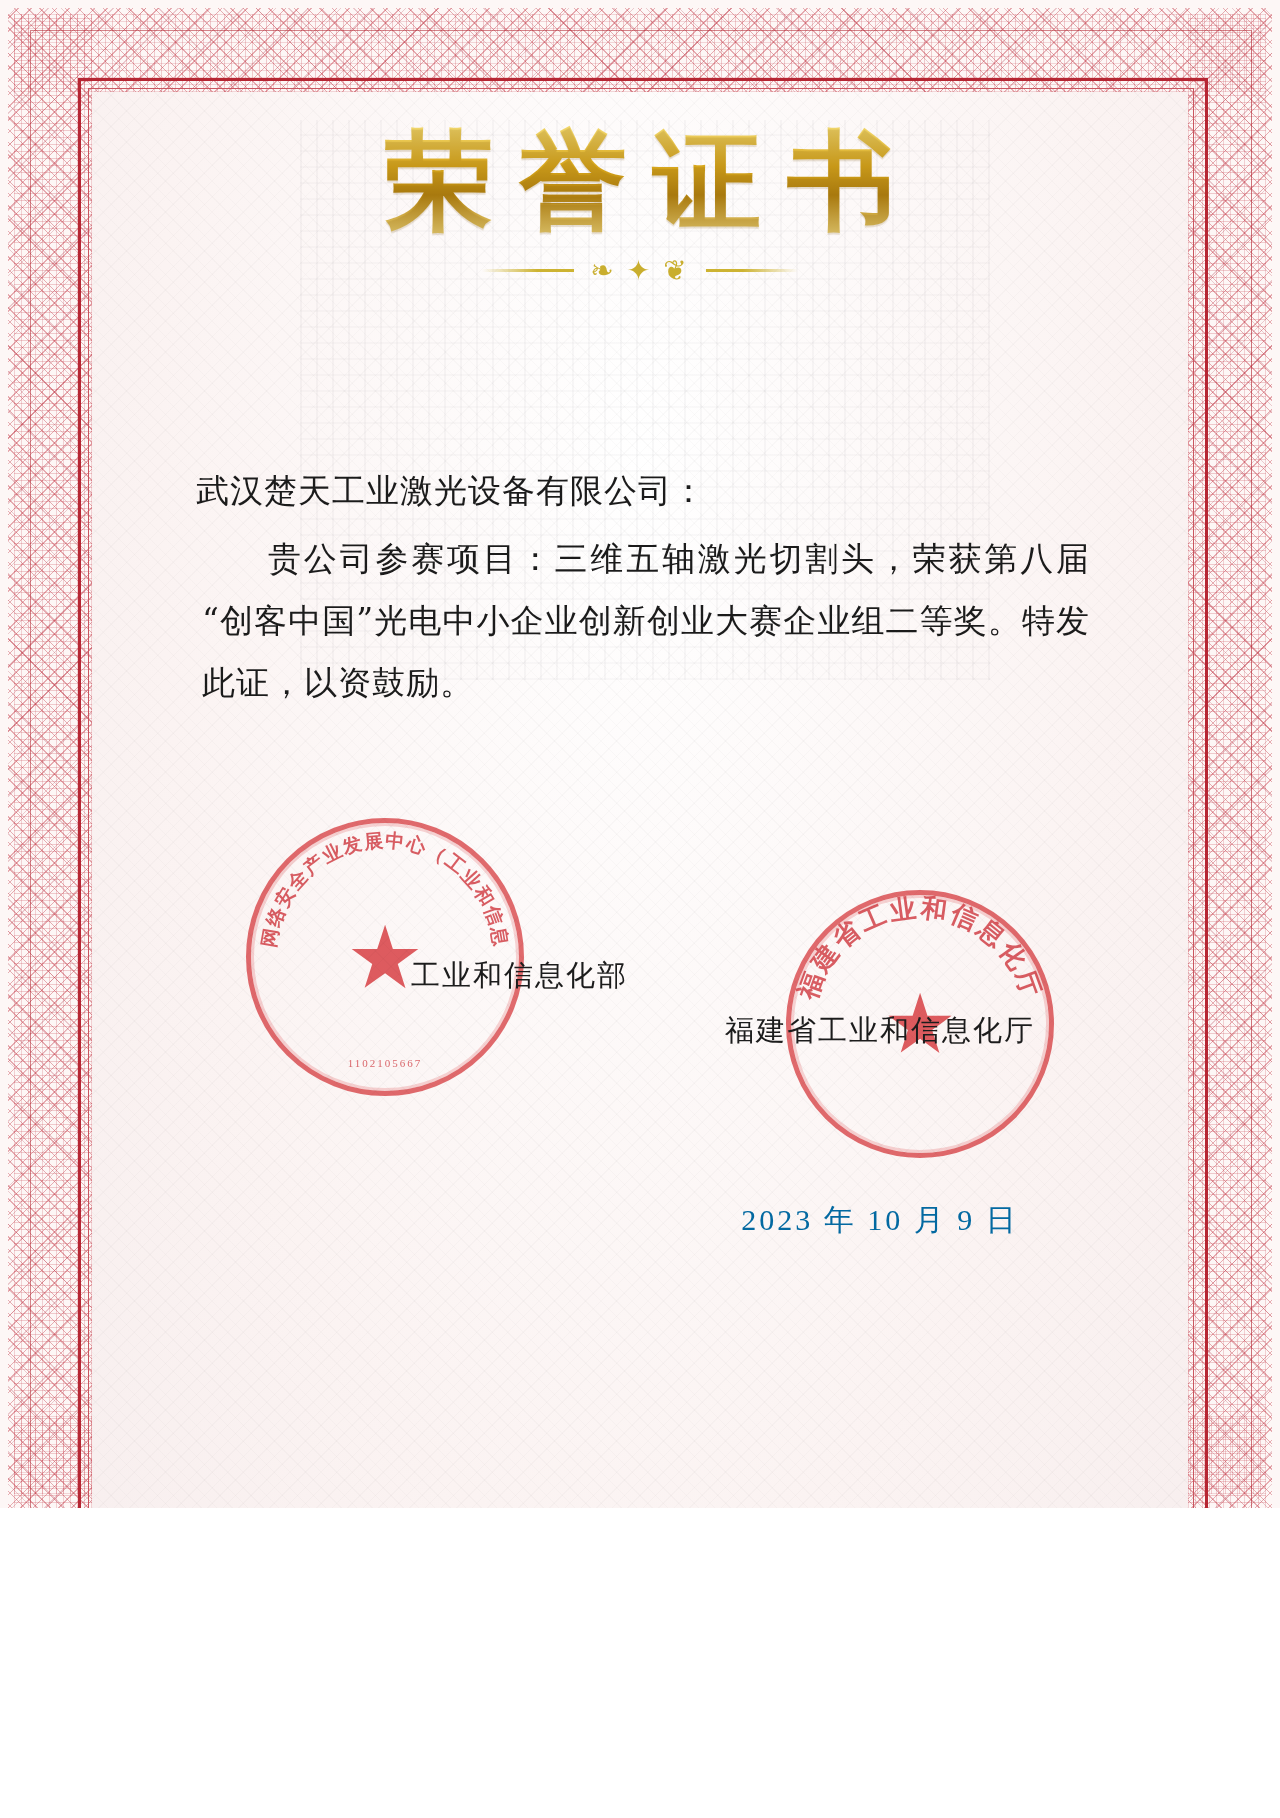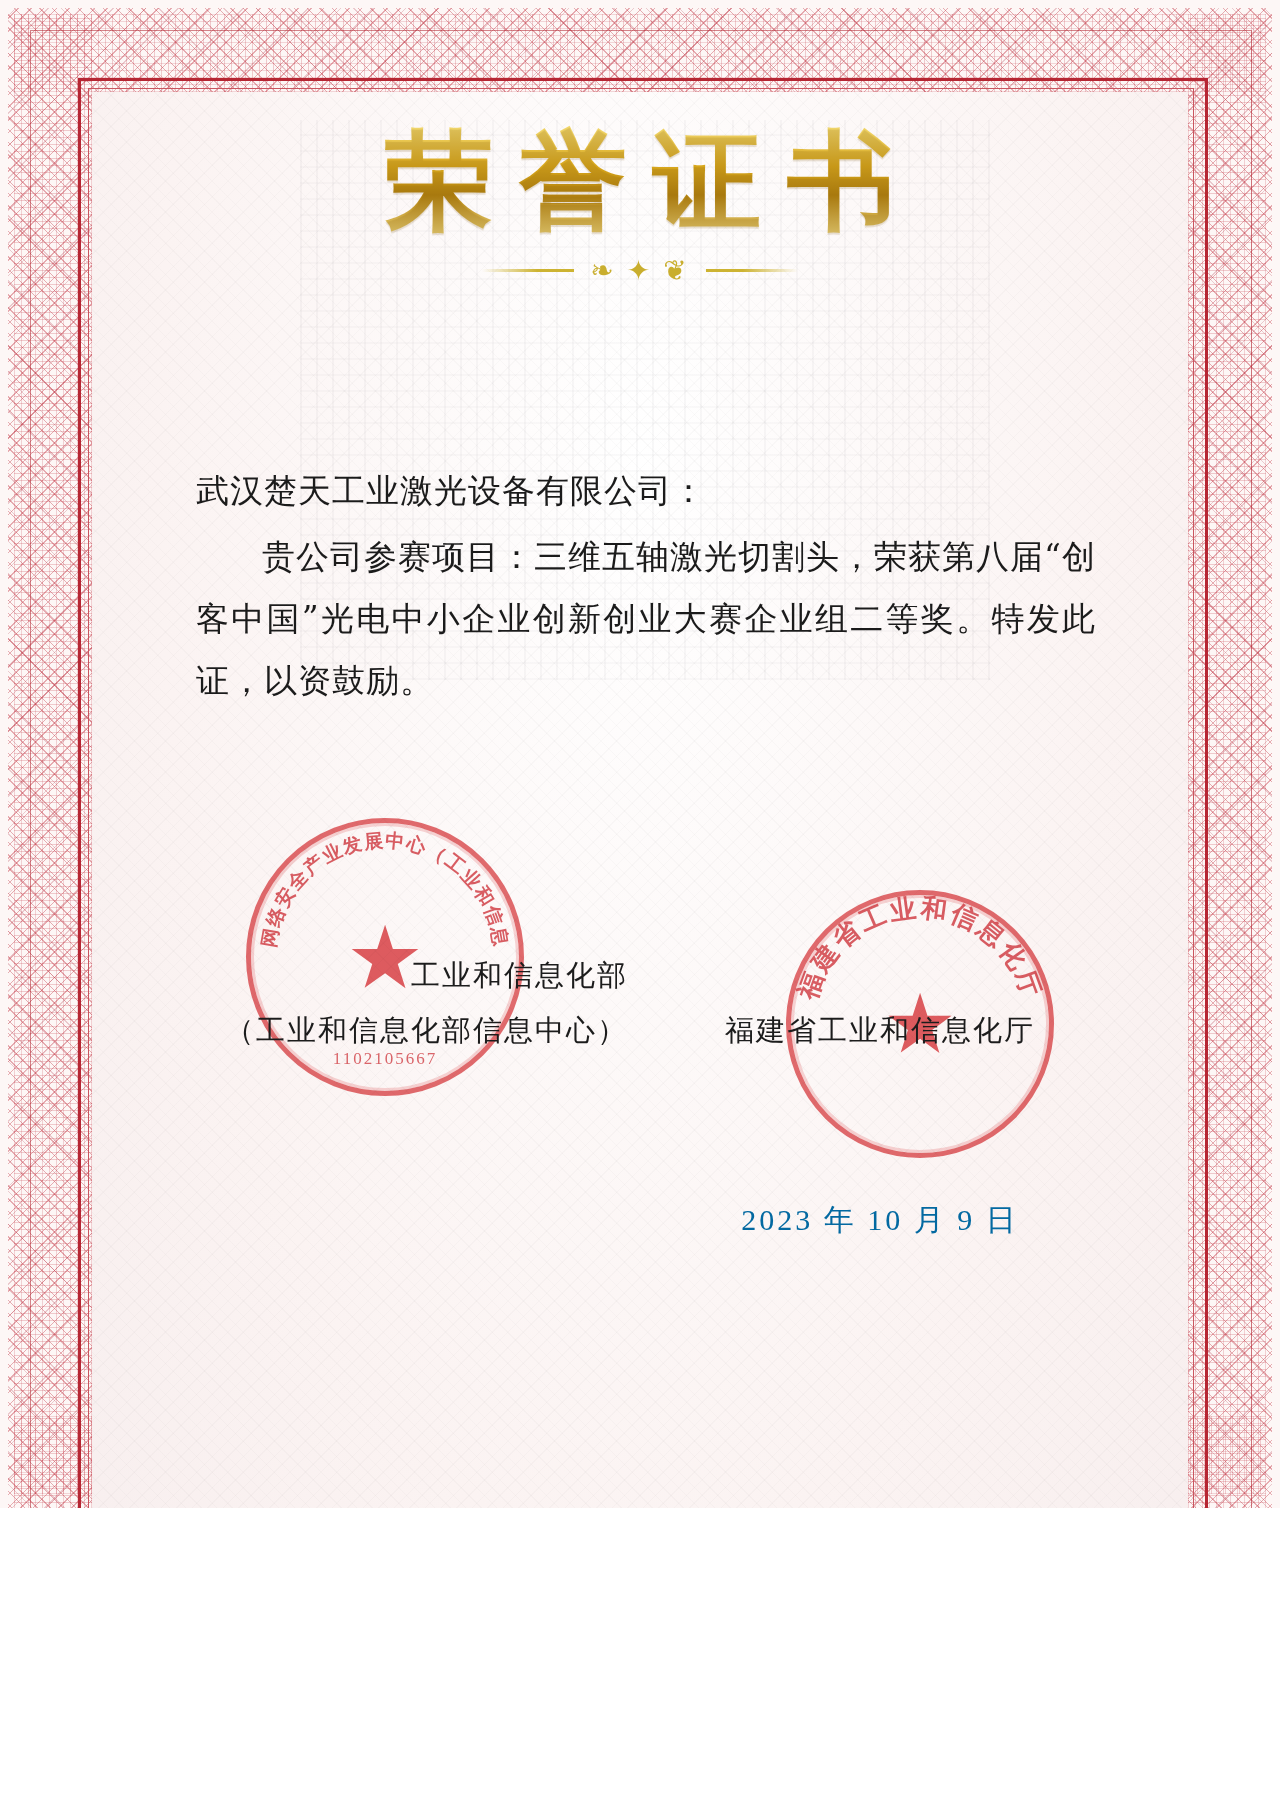--- a/index.html
+++ b/index.html
@@ -186,21 +186,21 @@
     left: 196px; top: 460px;
     width: 900px;
     color: #1b1b1b;
     font-family: "DejaVu Serif", "Liberation Serif", serif;
     font-size: 33px;
     line-height: 62px;
     letter-spacing: 1px;
   }
   .salutation { margin: 0 0 4px 0; }
   .paragraph {
-    margin: 0;
+    margin: 6px;
     text-indent: 66px;
     text-align: justify;
   }
 
   
   .sig-left {
     position: absolute;
     left: 208px; top: 948px;
     width: 420px;
     text-align: right;
@@ -267,21 +267,21 @@
   .seal-arc-text text {
     font-family: "DejaVu Serif", "Liberation Serif", serif;
     fill: rgba(206, 40, 48, .85);
     font-weight: bold;
   }
   .seal-bottom-code {
     position: absolute;
     left: 0; bottom: 22px;
     width: 100%;
     text-align: center;
-    font-size: 17px;
+    font-size: 11px;
     letter-spacing: 2px;
     color: rgba(206,40,48,.8);
     font-family: "Liberation Serif", serif;
   }
 </style>
 </head>
 <body>
 
 <div id="certificate">
 
@@ -332,21 +332,20 @@
       </defs>
       <text font-size="26" letter-spacing="3">
         <textPath href="#arcRight" startOffset="50%" text-anchor="middle">福建省工业和信息化厅</textPath>
       </text>
     </svg>
     <span class="seal-star">★</span>
   </div>
 
   <div class="sig-left">
     <div>工业和信息化部</div>
-    <div>（工业和信息化部信息中心）</div>
   </div>
 
   <div class="sig-right">
     <div>福建省工业和信息化厅</div>
   </div>
 
   <div class="date-line">2023 年 10 月 9 日</div>
 
 </div>
 

